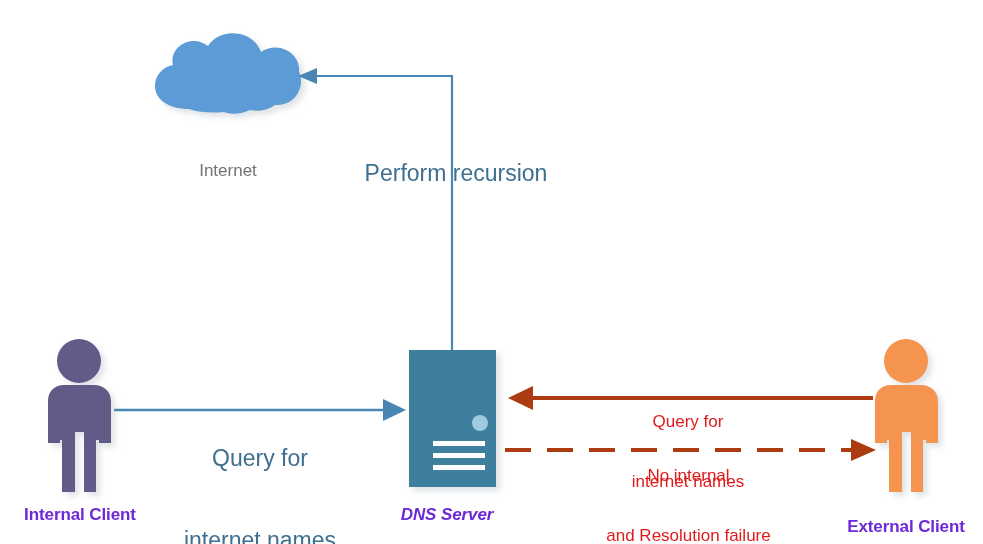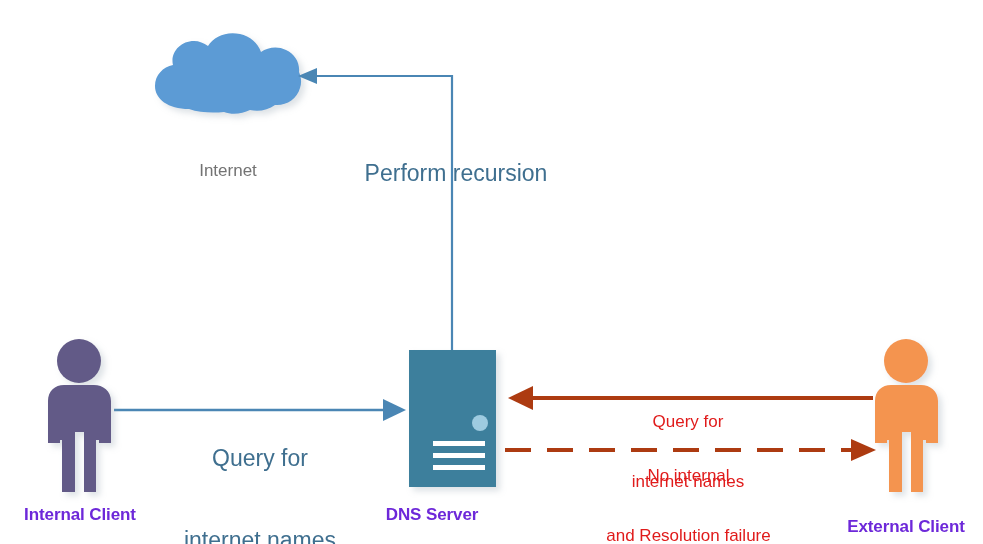--- a/index.html
+++ b/index.html
@@ -65,23 +65,24 @@
     left: 152px;
     top: 391px;
     width: 216px;
   }
   #txt-internal-client {
     left: 6px;
     top: 505px;
     width: 148px;
   }
   #txt-dns-server {
-    left: 365px;
+    left: 380px;
     top: 505px;
     width: 134px;
+    font-style: italic;
   }
   #txt-external-client {
     left: 830px;
     top: 505px;
     width: 152px;
     margin-top: 12px;
   }
   #txt-query-external {
     left: 592px;
     top: 372px;

